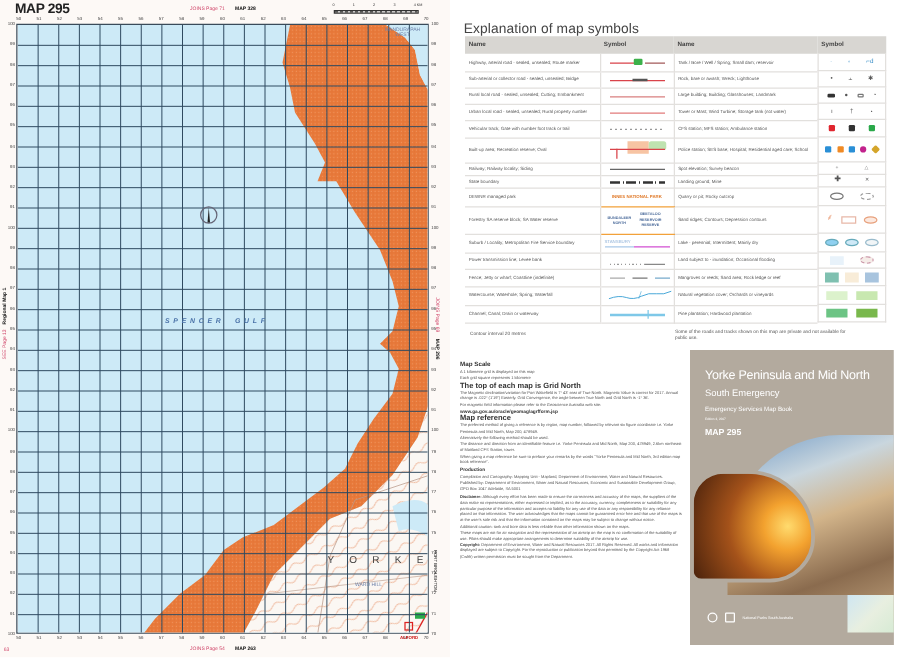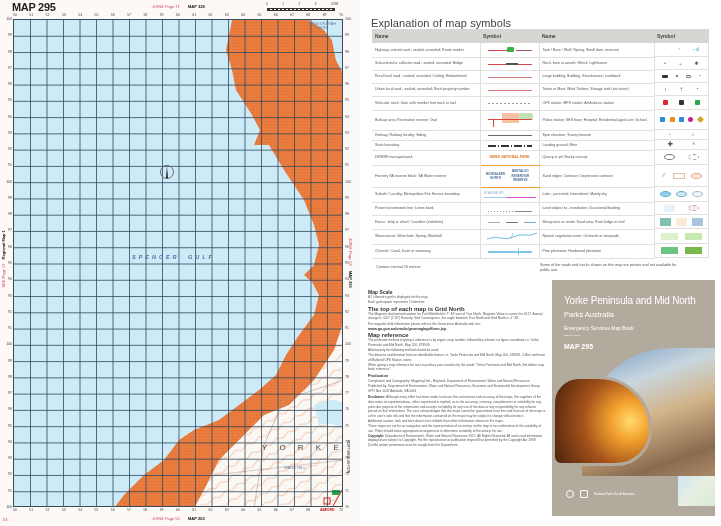--- a/index.html
+++ b/index.html
@@ -603,17 +603,17 @@
   <div class="photo-bg"></div>
   <div class="photo-fire"></div>
   <div class="footer"></div>
   <div class="mini-map"></div>
   <div class="logos">
     <span class="lg"></span>
     <span class="lg" style="border-radius:1px"></span>
     <span>National Parks South Australia</span>
   </div>
   <div class="t1">Yorke Peninsula and Mid North</div>
-  <div class="t2">Parks Australia</div>
+  <div class="t2">South Emergency</div>
   <div class="t3">Emergency Services Map Book</div>
   <div class="t4">Edition 3, 2017</div>
   <div class="t5">MAP 295</div>
 </div>
 
 </body></html>

